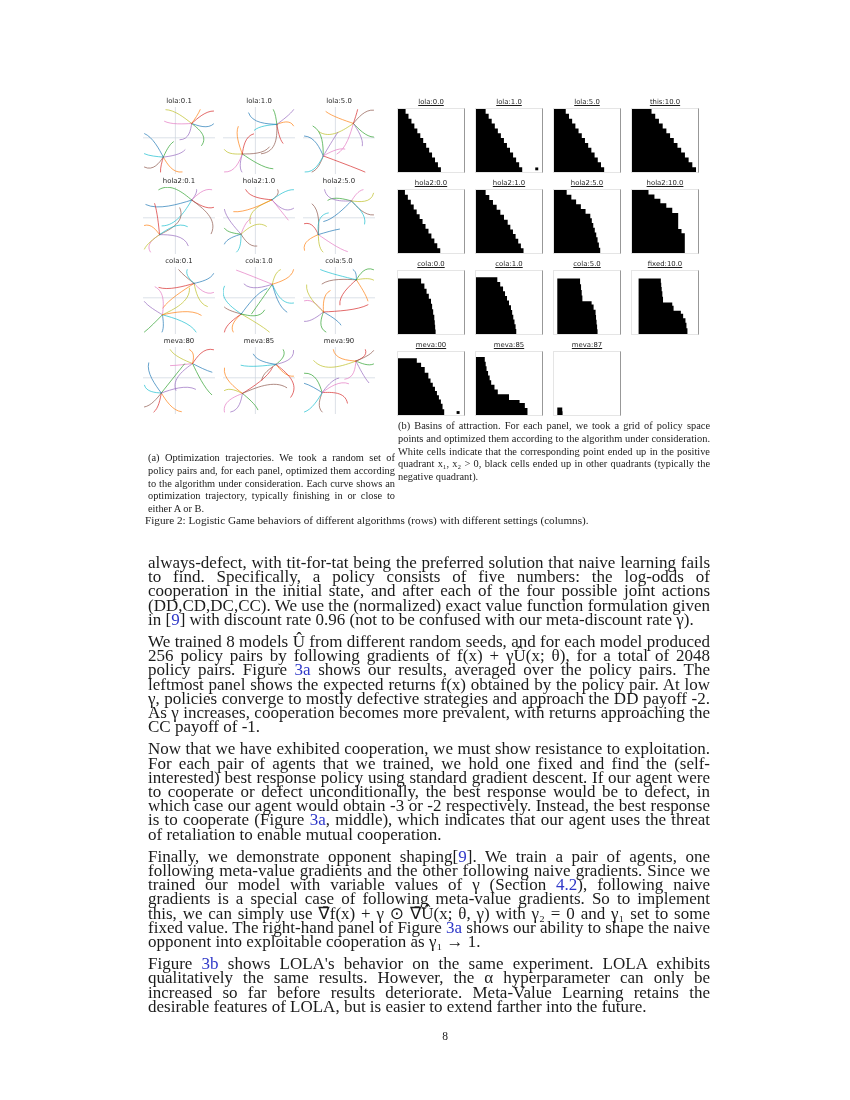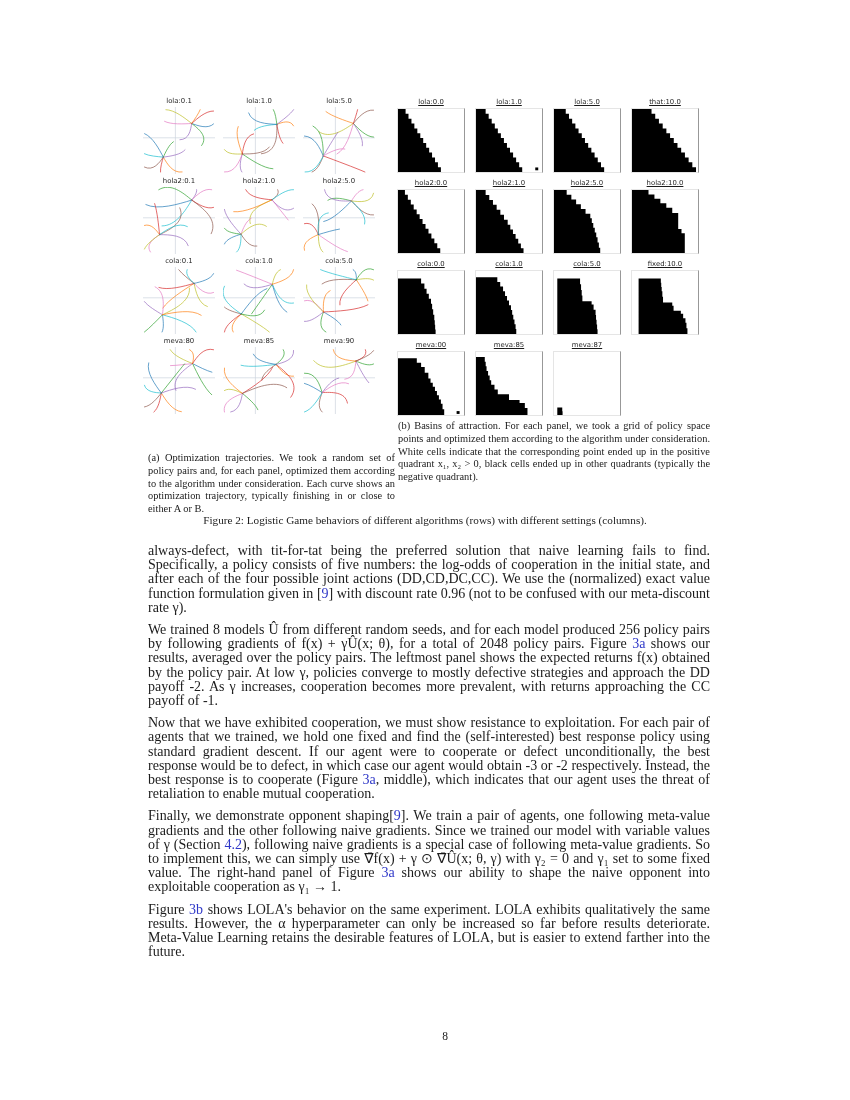--- a/index.html
+++ b/index.html
@@ -14,24 +14,24 @@
   .subplot-title{font-family:"DejaVu Sans",sans-serif;font-size:6.9px;line-height:10px;
         height:10px;color:#262626;white-space:nowrap;margin-bottom:1px;}
   .traj-svg{width:72px;height:67px;display:block;}
   .basin-svg{width:66px;height:63px;display:block;background:#fff;
         border:1px solid rgba(0,0,0,0.10);border-right-color:rgba(0,0,0,0.40);}
   
   .fig-sub-caption{position:absolute;top:420px;font-size:10.4px;line-height:12.8px;
         text-align:justify;}
   .cap-a{left:148px;width:247px;margin-top:32px;}
   .cap-b{left:398px;width:312px;}
-  .fig-caption{position:absolute;left:145px;top:514px;width:560px;text-align:center;
+  .fig-caption{position:absolute;left:145px;top:514px;width:560px;
         font-size:11.2px;}
   
-  .body-text{position:absolute;left:148px;top:544px;width:562px;font-size:14px;
+  .body-text{position:absolute;left:148px;top:556px;width:562px;font-size:17px;
         line-height:14.2px;text-align:justify;}
   .body-text p{margin:0 0 8px 0;}
   .math-i{}
   .ref-link{color:var(--link,#2e37c8);cursor:pointer;}
   .page-number{position:absolute;left:0;right:0;top:1030px;text-align:center;font-size:11.5px;}
 </style>
 </head>
 <body>
 
 <div class="page">
@@ -303,21 +303,21 @@
           <rect x="89.8" y="92.8" width="4.5" height="4.5" fill="#000000"></rect>
         </svg>
       </div>
       <div class="subplot">
         <div class="subplot-title">lola:5.0</div>
         <svg viewBox="0 0 100 100" preserveAspectRatio="none" class="basin-svg">
           <path d="M0.0,0.0 L13.0,0.0 L17.8,0.0 L17.8,7.7 L22.7,7.7 L22.7,15.4 L27.5,15.4 L27.5,23.1 L32.4,23.1 L32.4,30.8 L37.2,30.8 L37.2,38.5 L42.1,38.5 L42.1,46.2 L46.9,46.2 L46.9,53.8 L51.8,53.8 L51.8,61.5 L56.6,61.5 L56.6,69.2 L61.5,69.2 L61.5,76.9 L66.3,76.9 L66.3,84.6 L71.2,84.6 L71.2,92.3 L76.0,92.3 L76.0,100.0 L0.0,100.0 Z" fill="#000000"></path>
         </svg>
       </div>
       <div class="subplot">
-        <div class="subplot-title">that:10.0</div>
+        <div class="subplot-title">this:10.0</div>
         <svg viewBox="0 0 100 100" preserveAspectRatio="none" class="basin-svg">
           <path d="M0.0,0.0 L24.0,0.0 L29.6,0.0 L29.6,7.7 L35.2,7.7 L35.2,15.4 L40.8,15.4 L40.8,23.1 L46.5,23.1 L46.5,30.8 L52.1,30.8 L52.1,38.5 L57.7,38.5 L57.7,46.2 L63.3,46.2 L63.3,53.8 L68.9,53.8 L68.9,61.5 L74.5,61.5 L74.5,69.2 L80.2,69.2 L80.2,76.9 L85.8,76.9 L85.8,84.6 L91.4,84.6 L91.4,92.3 L97.0,92.3 L97.0,100.0 L0.0,100.0 Z" fill="#000000"></path>
         </svg>
       </div>
       <div class="subplot">
         <div class="subplot-title">hola2:0.0</div>
         <svg viewBox="0 0 100 100" preserveAspectRatio="none" class="basin-svg">
           <path d="M0.0,0.0 L6.0,0.0 L10.5,0.0 L10.5,7.7 L14.9,7.7 L14.9,15.4 L19.4,15.4 L19.4,23.1 L23.8,23.1 L23.8,30.8 L28.3,30.8 L28.3,38.5 L32.8,38.5 L32.8,46.2 L37.2,46.2 L37.2,53.8 L41.7,53.8 L41.7,61.5 L46.2,61.5 L46.2,69.2 L50.6,69.2 L50.6,76.9 L55.1,76.9 L55.1,84.6 L59.5,84.6 L59.5,92.3 L64.0,92.3 L64.0,100.0 L0.0,100.0 Z" fill="#000000"></path>
         </svg>
       </div>

